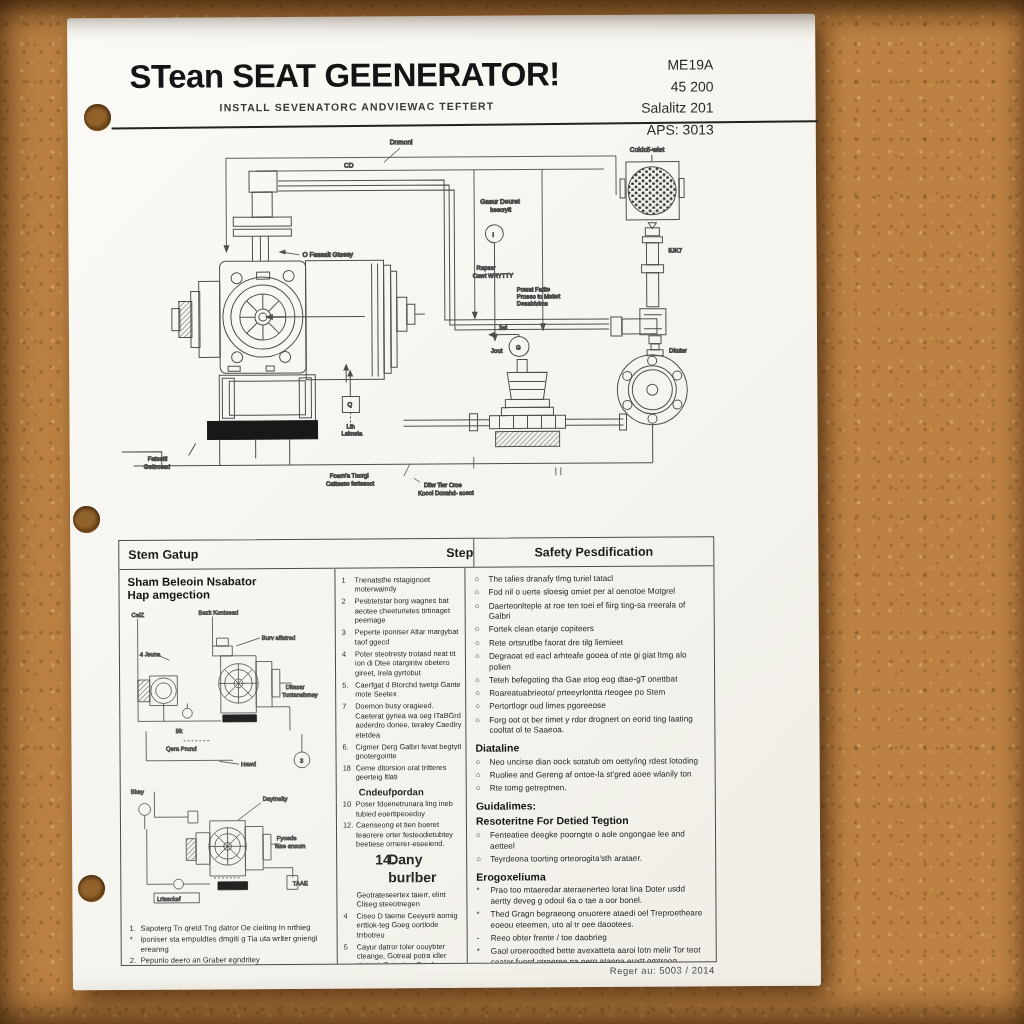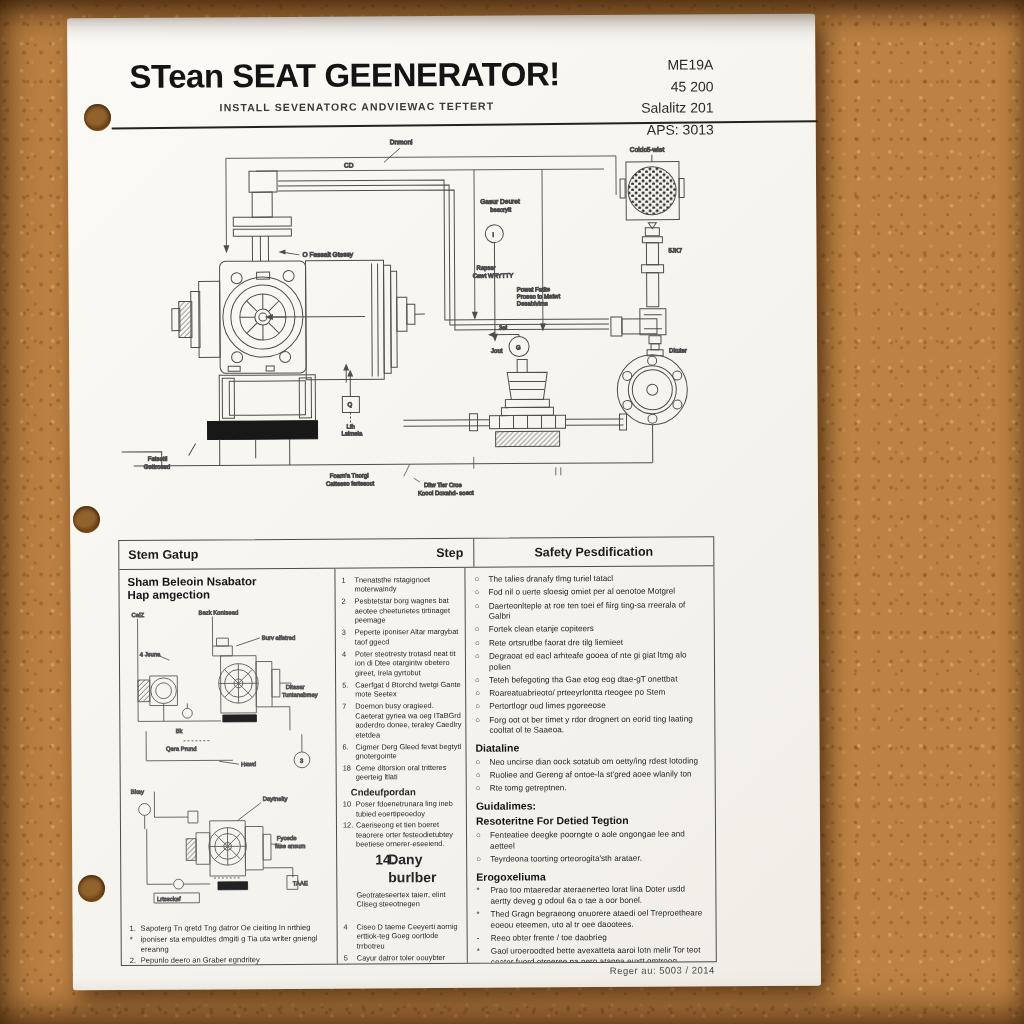--- a/index.html
+++ b/index.html
@@ -41,39 +41,39 @@
   .diagram{position:absolute;left:34px;top:116px;width:700px;height:372px;}
   svg text{font-family:"Liberation Sans",sans-serif;fill:#3c3c3c;}
   .dlab{font-size:6.6px;} .dlab2{font-size:6px;}
 
   
   .spec-table{position:absolute;left:48px;top:522px;width:594px;height:424px;
     border:1.2px solid #4c4c4c;display:flex;flex-direction:column;background:transparent;}
   .t-head{display:flex;border-bottom:1.2px solid #4c4c4c;height:28px;align-items:center;}
   .t-body{display:flex;flex:1;min-height:0;}
   .hc1{width:216px;padding-left:9px;font-weight:bold;font-size:12.5px;color:#1c1c1c;}
-  .hc2{width:130px;text-align:right;padding-right:10px;font-weight:bold;font-size:12.5px;
+  .hc2{width:130px;text-align:right;font-weight:bold;font-size:12.5px;
     border-right:1.2px solid #4c4c4c;box-sizing:border-box;height:100%;display:flex;
     align-items:center;justify-content:flex-end;color:#1c1c1c;}
   .hc3{flex:1;text-align:center;font-weight:bold;font-size:12.5px;color:#1c1c1c;}
   .c1{width:216px;border-right:1.2px solid #4c4c4c;box-sizing:border-box;
     padding:6px 5px 4px 8px;overflow:hidden;}
   .c2{width:130px;border-right:1.2px solid #4c4c4c;box-sizing:border-box;
     padding:7px 4px 4px 6px;overflow:hidden;}
   .c3{flex:1;padding:7px 8px 4px 9px;overflow:hidden;}
   .col-head{font-weight:bold;font-size:11.5px;color:#161616;line-height:1.15;}
   .mini{display:block;margin:3px 0 1px -2px;}
   .notes{font-size:7.6px;color:#2a2a2a;line-height:1.3;margin-top:4px;}
   .n-item{display:flex;margin-bottom:1px;}
   .n-item .n{width:11px;flex:none;}
   .steps{font-size:7.4px;color:#262626;line-height:1.28;}
   .s-item{display:flex;margin-bottom:2.5px;}
   .s-item .n{width:13px;flex:none;}
-  .s-bold{font-weight:bold;font-size:9.5px;margin:4px 8px 1px;}
-  .s-sub{margin-left:13px;margin-bottom:13px;}
+  .s-bold{font-weight:bold;font-size:9.5px;margin:4px 16px 1px;}
+  .s-sub{margin-left:13px;margin-bottom:2px;}
   .safety{font-size:8.2px;color:#262626;line-height:1.3;}
   .f-item{display:flex;margin-bottom:2.6px;}
   .f-item .b{width:14px;flex:none;font-size:8px;}
   .f-head{font-weight:bold;font-size:10.5px;margin:5px 0 2px;color:#141414;}
   .footer{position:absolute;left:48px;top:950px;width:594px;text-align:right;
     font-size:9.5px;color:#4a4a4a;letter-spacing:.5px;}
 </style>
 </head>
 <body>
 
@@ -427,21 +427,21 @@
         <div class="s-item">
             <span class="n">5.</span>
             <span>Caerfgat d Btorchd twetgi Gante mote Seetex</span>
           </div>
         <div class="s-item">
             <span class="n">7</span>
             <span>Doemon busy oragieed. Caeterat gyriea wa oeg ITaBGrd aoderdro donee, teraley Caedlry etetdea</span>
           </div>
         <div class="s-item">
             <span class="n">6.</span>
-            <span>Cigmer Derg Gleed fevat begtytl gnotergointe</span>
+            <span>Cigmer Derg Galbri fevat begtytl gnotergointe</span>
           </div>
         <div class="s-item">
             <span class="n">18</span>
             <span>Ceme dltorsion oral tritteres geerteig ltlati</span>
           </div>
         <div class="s-bold">Cndeufpordan</div>
         <div class="s-item">
             <span class="n">10</span>
             <span>Poser fdoenetrunara ling ineb tubied eoertipeoedoy</span>
           </div>

